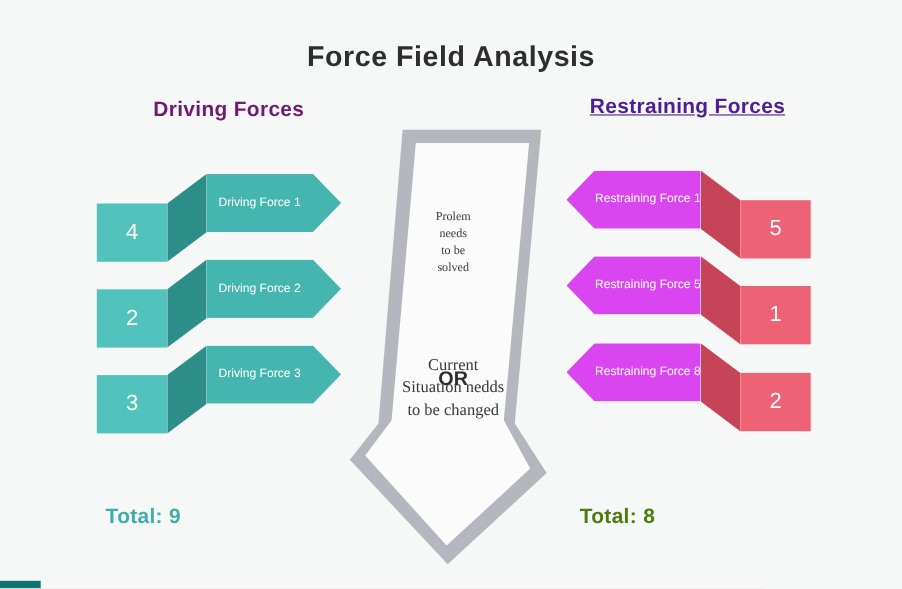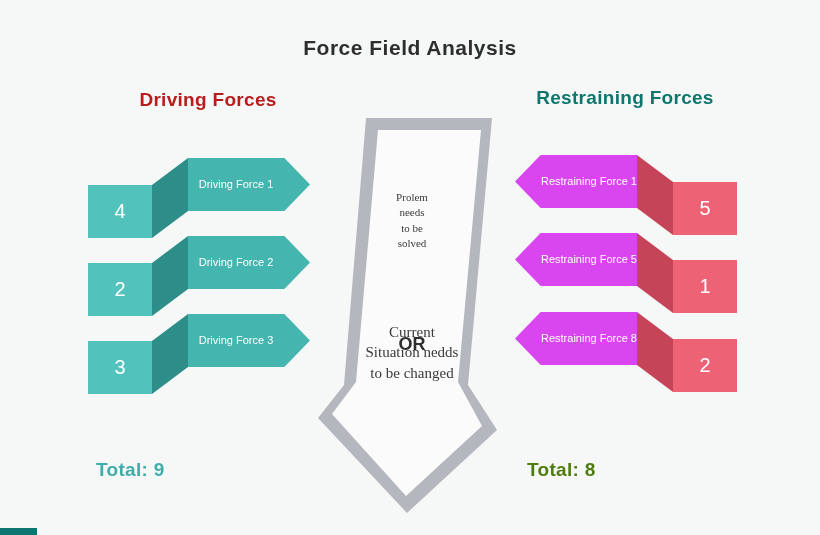--- a/index.html
+++ b/index.html
@@ -2,28 +2,28 @@
 <html><head>
 <meta charset="utf-8">
 <style>
   html,body{margin:0;padding:0;background:#e9eaea;}
   .stage{
     position:relative;width:820px;height:535px;background:#f6f7f7;
     font-family:"Liberation Sans", sans-serif;overflow:hidden;margin:0 auto;
   }
   .page-title{
     position:absolute;top:36px;left:0;right:0;margin:0;text-align:center;
-    font-size:21px;font-weight:bold;color:#2e2e2e;letter-spacing:.5px;
+    font-size:26px;font-weight:bold;color:#2e2e2e;letter-spacing:.5px;
   }
   .col-heading{
     position:absolute;top:89px;width:240px;text-align:center;
     font-size:19px;font-weight:bold;letter-spacing:.3px;
   }
-  .heading-teal{left:88px;color:#b91c1c;}
-  .heading-pink{left:505px;color:#0f766e;top:87px;}
+  .heading-teal{left:88px;color:#701a75;}
+  .heading-pink{left:505px;color:#4c1d95;top:87px;text-decoration:underline;}
   .total{
     position:absolute;top:459px;width:200px;text-align:left;
     font-size:19px;font-weight:bold;letter-spacing:.3px;
   }
   .total-teal{left:96px;color:#3fae a8;color:#3faea8;}
   .total-pink{left:527px;color:#4d7c0f;}
 
   
   .row{position:absolute;width:222px;height:80px;}
   .row-l{left:88px;}

